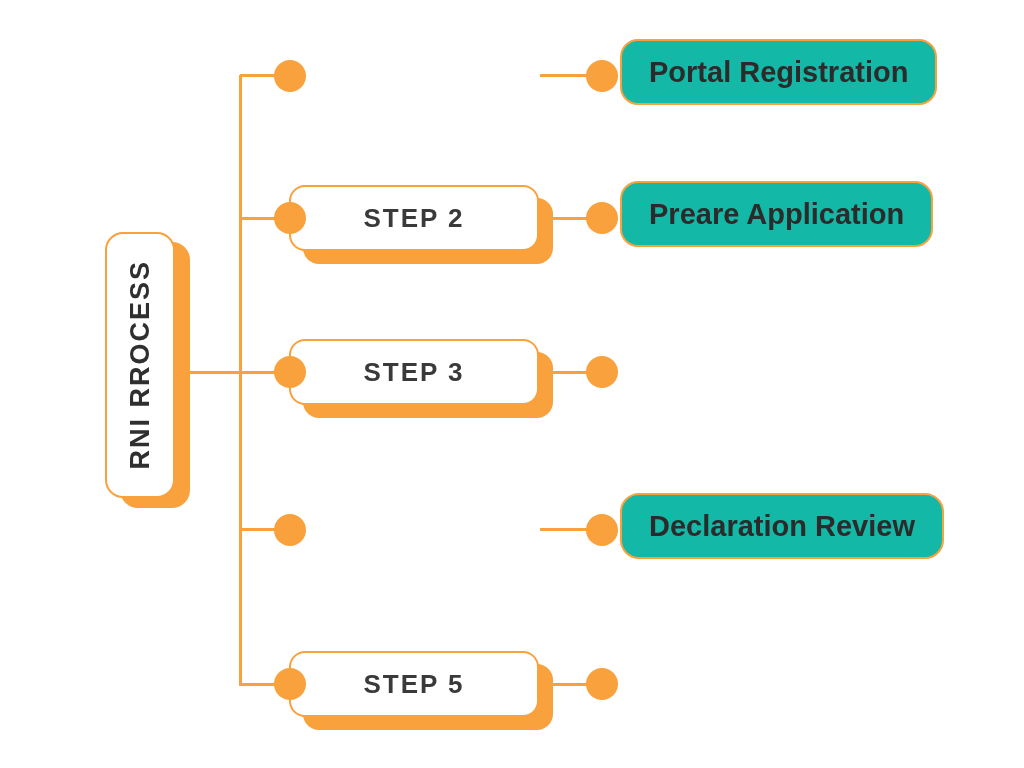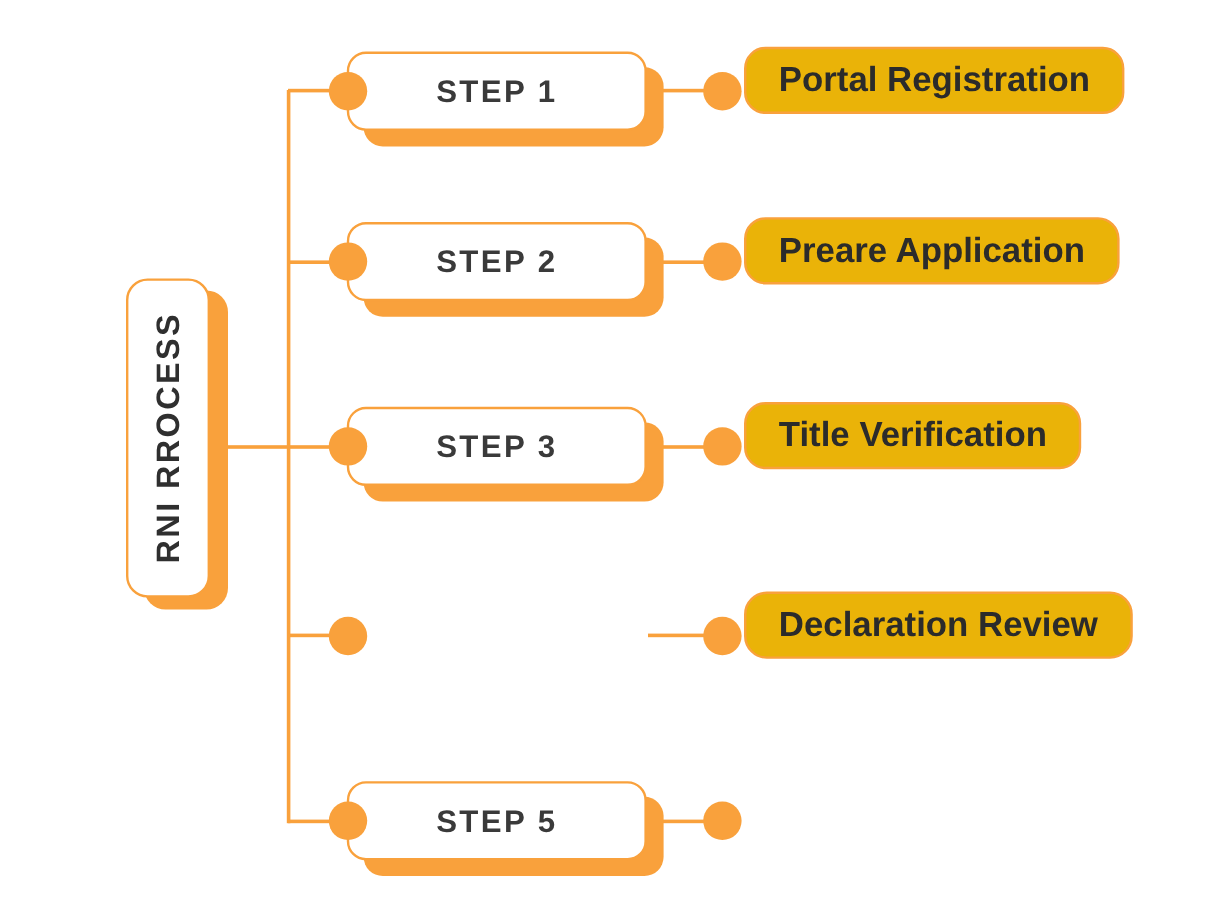--- a/index.html
+++ b/index.html
@@ -77,22 +77,22 @@
     font-size: 26px;
     font-weight: 600;
     letter-spacing: 2px;
     color: #3A3A3A;
   }
 
   
   .label-box {
     position: absolute;
     left: 620px;
-    height: 56px;
-    background: #eab308;
+    height: 66px;
+    background: #14b8a6;
     border: 2px solid #F9A13C;
     border-radius: 18px;
     display: flex; align-items: center;
     padding: 0 27px;
     z-index: 2;
   }
   .t1 { top: 39px; }  .t2 { top: 181px; } .t3 { top: 335px; }
   .t4 { top: 493px; border-radius: 19px; } .t5 { top: 647px; }
   .label-box .label-text {
     font-size: 29px;
@@ -116,23 +116,20 @@
   <div class="line link l1"></div>
   <div class="line link l2"></div>
   <div class="line link l3"></div>
   <div class="line link l4"></div>
   <div class="line link l5"></div>
 
   <div class="root-box">
     <span class="vtext">RNI RROCESS</span>
   </div>
 
-  <div class="step-box s1">
-    <span class="step-text">STEP 1</span>
-  </div>
   <div class="step-box s2">
     <span class="step-text">STEP 2</span>
   </div>
   <div class="step-box s3">
     <span class="step-text">STEP 3</span>
   </div>
   <div class="step-box s5">
     <span class="step-text">STEP 5</span>
   </div>
 
@@ -147,20 +144,17 @@
   <div class="dot label-dot d3"></div>
   <div class="dot label-dot d4"></div>
   <div class="dot label-dot d5"></div>
 
   <div class="label-box t1">
     <span class="label-text">Portal Registration</span>
   </div>
   <div class="label-box t2">
     <span class="label-text">Preare Application</span>
   </div>
-  <div class="label-box t3">
-    <span class="label-text">Title Verification</span>
-  </div>
   <div class="label-box t4">
     <span class="label-text">Declaration Review</span>
   </div>
 
 </div>
 
 </body></html>

